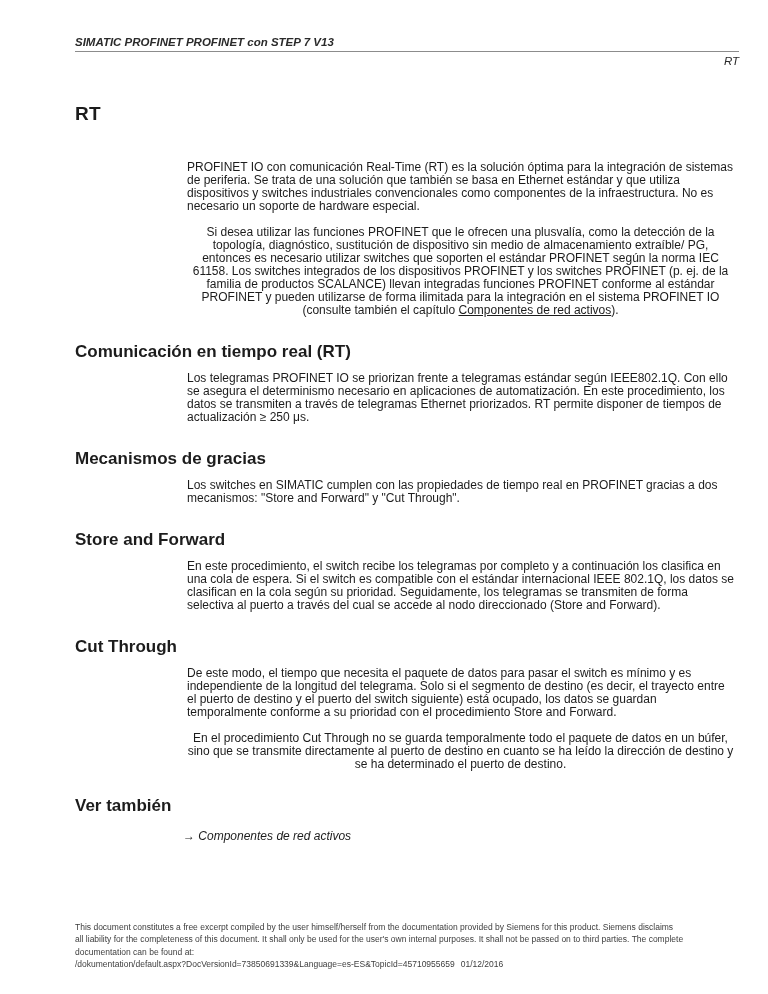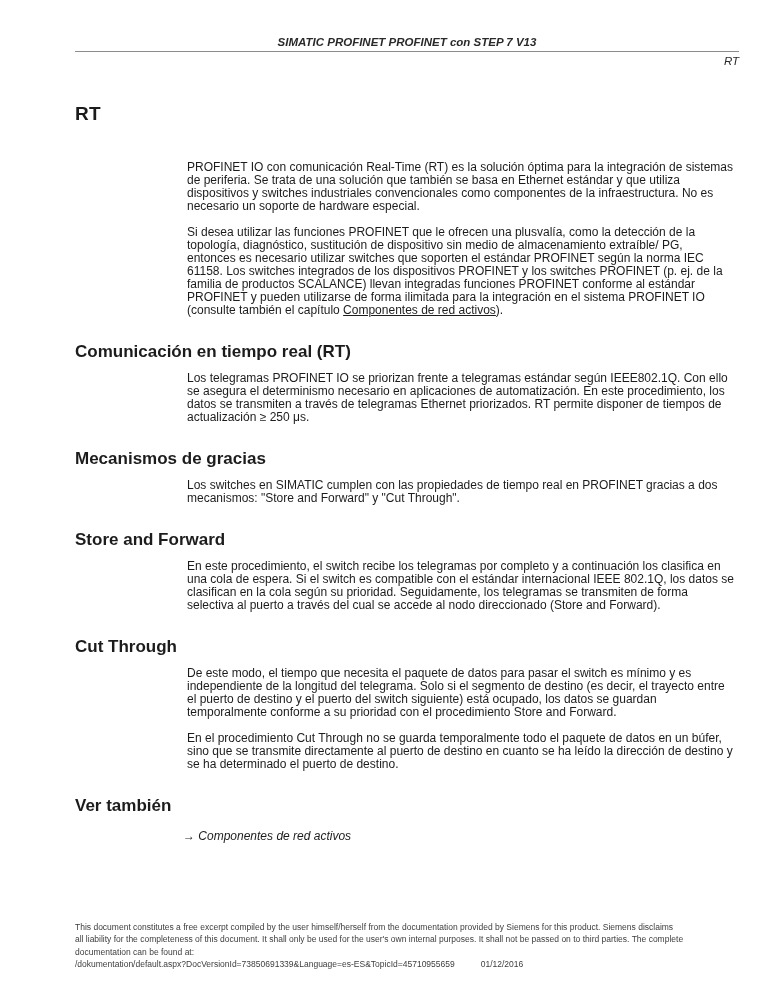--- a/index.html
+++ b/index.html
@@ -10,21 +10,21 @@
     height: 994px;
     margin: 0 auto;
     background: #ffffff;
     font-family: "Liberation Sans", sans-serif;
     color: #1c1c1c;
     overflow: hidden;
   }
   
   .header { position: absolute; top: 36px; left: 75px; right: 29px; }
   .header-doc-title {
-    text-align: center;
+    text-align: left;
     font-style: italic;
     font-weight: bold;
     font-size: 11.5px;
     line-height: 13px;
     color: #2a2a2a;
   }
   .header-rule {
     border: none;
     border-top: 1.5px solid #8c8c8c;
     margin: 2px 0 0 0;
@@ -45,21 +45,21 @@
     line-height: 22px;
     margin: 0;
     letter-spacing: 0.2px;
   }
   .body-indent { margin-left: 108px; }
   .content p {
     font-size: 12px;
     line-height: 13px;
     margin: 4px;
   }
-  .content p + p { margin-top: 13px; }
+  .content p + p { margin-top: 13px; text-align: center; }
   .intro { margin-top: 36px; }
   .doc-section { margin-top: 27px; }
   .section-heading {
     font-size: 17px;
     font-weight: bold;
     line-height: 15px;
     margin: 0 0 13px 0;
   }
   .inline-link {
     color: inherit;
@@ -78,21 +78,21 @@
   
   .footer {
     position: absolute;
     left: 75px;
     right: 26px;
     top: 921px;
     font-size: 8.5px;
     line-height: 12.3px;
     color: #3d3d3d;
   }
-  .footer-url-row { display: flex; gap: 20px; }
+  .footer-url-row { display: flex; }
   .footer-date { margin-left: 6px; }
 </style>
 </head>
 <body>
 
 <div class="page">
 
   <div class="header">
     <div class="header-doc-title">SIMATIC PROFINET PROFINET con STEP 7 V13</div>
     <hr class="header-rule">

